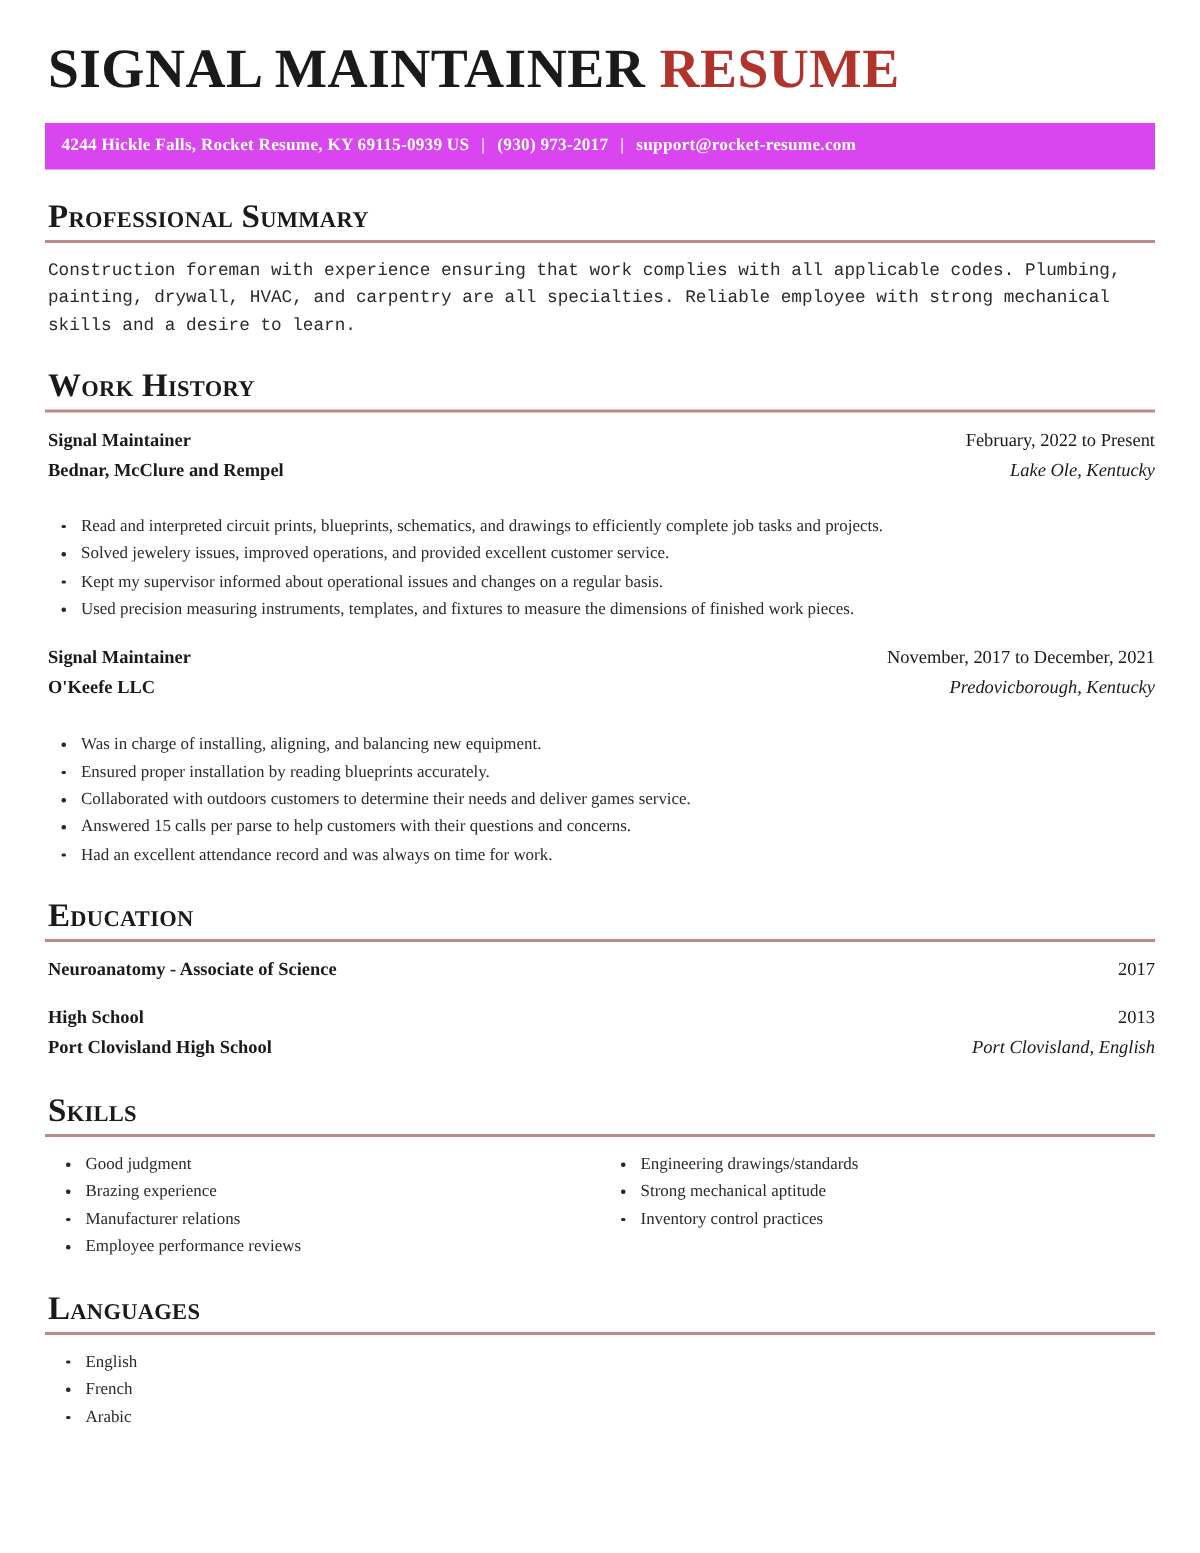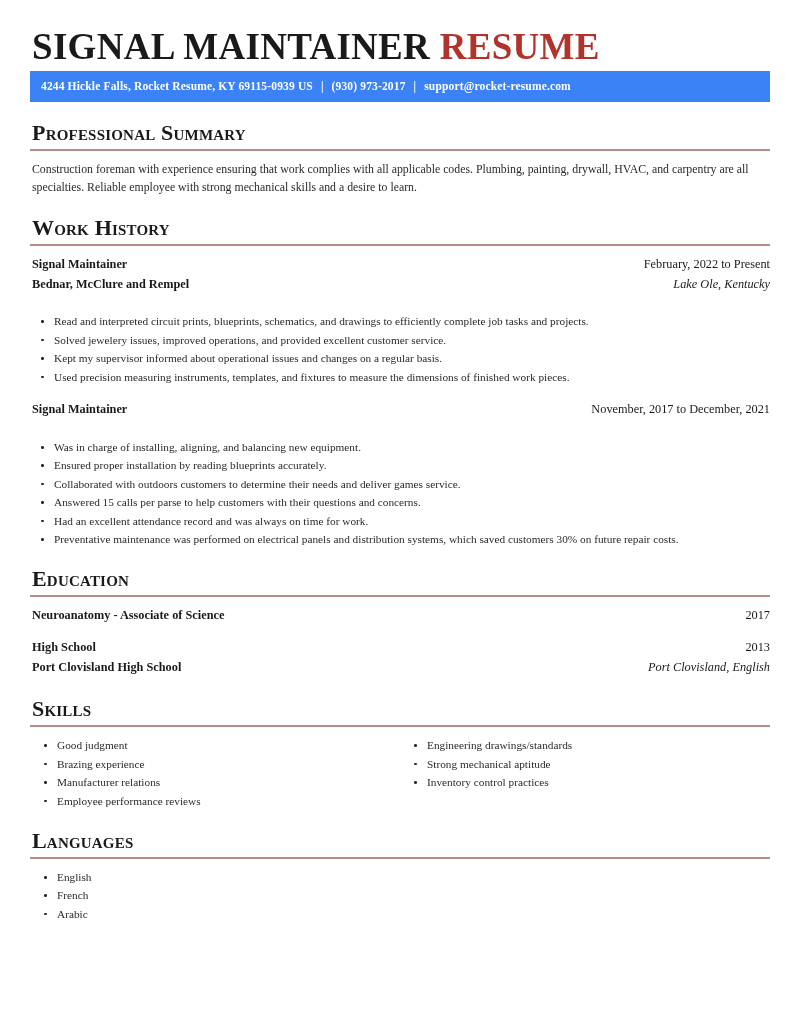--- a/index.html
+++ b/index.html
@@ -29,24 +29,24 @@
     font-weight: bold;
     letter-spacing: 0.3px;
     line-height: 1.05;
     margin: 0 0 0 2px;
     white-space: nowrap;
     color: #1a1a1a;
   }
   .resume-title .accent { color: #b0342c; }
 
   .contact-bar {
-    background: #3b82f6;
+    background: #d946ef;
     color: #ffffff;
     height: 31px;
-    margin-top: 4px;
+    margin-top: 15px;
     display: flex;
     align-items: center;
     padding: 0 11px;
     white-space: nowrap;
     overflow: hidden;
   }
   .contact-bar span {
     font-size: 11.5px;
     font-weight: bold;
     letter-spacing: 0.15px;
@@ -74,20 +74,21 @@
     margin-bottom: 9px;
   }
 
   
   .summary-text {
     font-size: 11.8px;
     line-height: 1.55;
     margin: 0 0 0 2px;
     color: #2a2a2a;
     max-width: 735px;
+    font-family: Liberation Mono, monospace;
   }
 
   
   .entry { margin-bottom: 2px; }
   .entry + .entry { margin-top: 14px; }
   .entry-row {
     display: flex;
     justify-content: space-between;
     align-items: baseline;
     line-height: 1.62;
@@ -187,27 +188,30 @@
         <li>Kept my supervisor informed about operational issues and changes on a regular basis.</li>
         <li>Used precision measuring instruments, templates, and fixtures to measure the dimensions of finished work pieces.</li>
       </ul>
     </div>
 
     <div class="entry">
       <div class="entry-row">
         <div class="entry-left">Signal Maintainer</div>
         <div class="entry-right">November, 2017 to December, 2021</div>
       </div>
+      <div class="entry-row">
+        <div class="entry-left">O'Keefe LLC</div>
+        <div class="entry-right italic">Predovicborough, Kentucky</div>
+      </div>
       <ul class="bullets">
         <li>Was in charge of installing, aligning, and balancing new equipment.</li>
         <li>Ensured proper installation by reading blueprints accurately.</li>
         <li>Collaborated with outdoors customers to determine their needs and deliver games service.</li>
         <li>Answered 15 calls per parse to help customers with their questions and concerns.</li>
         <li>Had an excellent attendance record and was always on time for work.</li>
-        <li>Preventative maintenance was performed on electrical panels and distribution systems, which saved customers 30% on future repair costs.</li>
       </ul>
     </div>
   </div>
 
   <div class="section">
     <div class="section-heading">Education</div>
     <div class="rule"></div>
 
     <div class="entry">
       <div class="entry-row">

